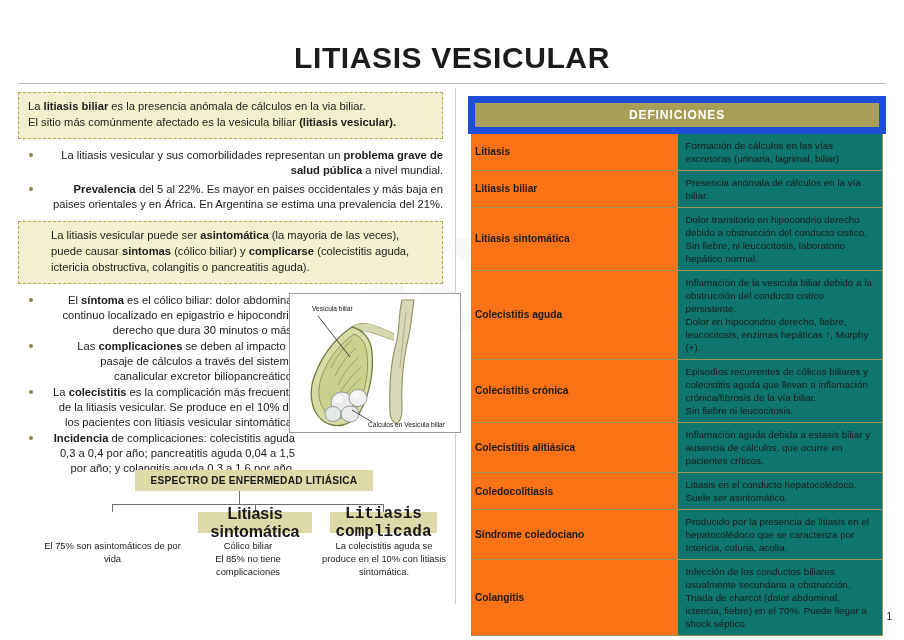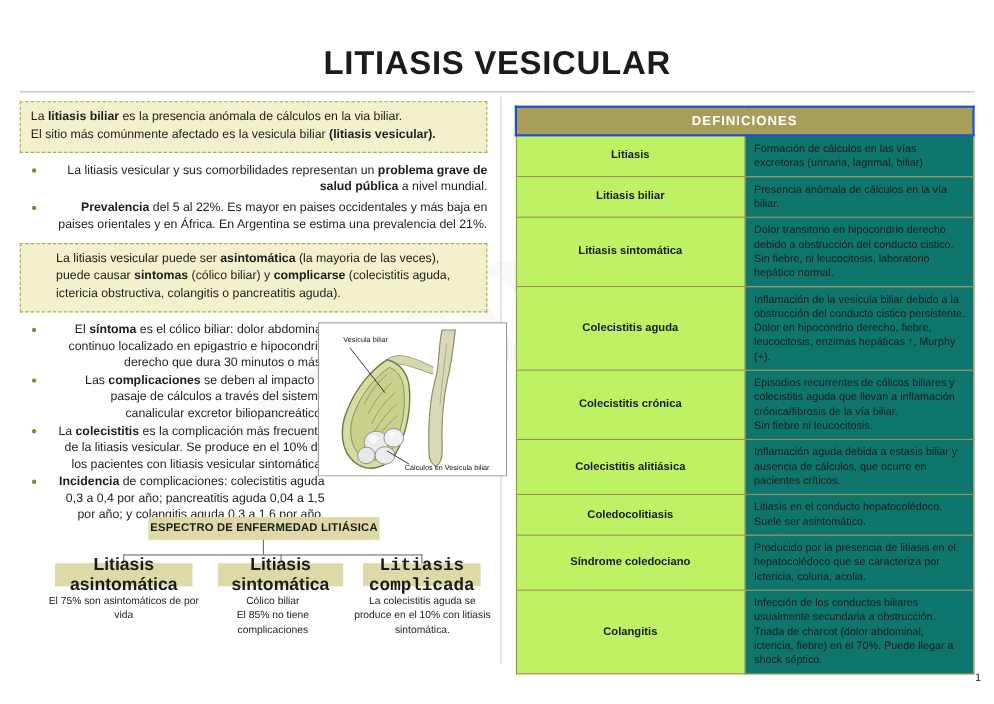--- a/index.html
+++ b/index.html
@@ -163,21 +163,21 @@
     font-weight: 700;
     text-align: center;
     box-sizing: border-box;
     display: flex;
     align-items: center;
     justify-content: center;
   }
   .flow-head {
     left: 117px;
     top: 4px;
-    width: 210px;
+    width: 238px;
     height: 21px;
     font-size: 10.2px;
     letter-spacing: 0.2px;
   }
   .leaf1 { left: 32px;  top: 46px; width: 125px; height: 21px; }
   .leaf2 { left: 180px; top: 46px; width: 114px; height: 21px; }
   .leaf3 { left: 312px; top: 46px; width: 107px; height: 21px; font-family: Liberation Mono, monospace; }
 
   .flow-line { position: absolute; background: #6f6f6f; }
   .fl-v-main  { left: 221px; top: 25px;  width: 1px;  height: 13px; }
@@ -210,34 +210,34 @@
     table-layout: fixed;
   }
   table.def th.def-head {
     background: #a79f58;
     color: #ffffff;
     font-size: 12px;
     font-weight: 700;
     letter-spacing: 0.9px;
     text-align: center;
     padding: 5px 0 5px 0;
-    border: 2px solid #1d4ed8;
+    border: 7px solid #1d4ed8;
   }
   table.def td {
     border: 1px solid #9a9353;
     vertical-align: middle;
     font-size: 9.8px;
     line-height: 1.33;
     color: #1a1a1a;
   }
   table.def td.term {
     width: 98px;
-    background: #bef264;
+    background: #f97316;
     font-weight: 700;
-    text-align: center;
+    text-align: left;
     padding: 5px 3px;
     font-size: 10.2px;
   }
   table.def td.desc {
     background: #0f766e;
     padding: 5px 7px 5px 8px;
   }
   table.def td.desc p { margin: 0; }
 </style>
 </head>
@@ -324,21 +324,20 @@
 
   <div class="flow">
     <div class="flow-box flow-head">ESPECTRO DE ENFERMEDAD LITIÁSICA</div>
 
     <div class="flow-line fl-v-main"></div>
     <div class="flow-line fl-h-main"></div>
     <div class="flow-line fl-v-l1"></div>
     <div class="flow-line fl-v-l2"></div>
     <div class="flow-line fl-v-l3"></div>
 
-    <div class="flow-box leaf1">Litiasis asintomática</div>
     <div class="flow-box leaf2">Litiasis sintomática</div>
     <div class="flow-box leaf3">Litiasis complicada</div>
 
     <div class="flow-cap cap1">El 75% son asintomáticos de por vida</div>
     <div class="flow-cap cap2">Cólico biliar<br>El 85% no tiene complicaciones</div>
     <div class="flow-cap cap3">La colecistitis aguda se produce en el 10% con litiasis sintomática.</div>
   </div>
 
   <div class="def-wrap">
     <table class="def">

